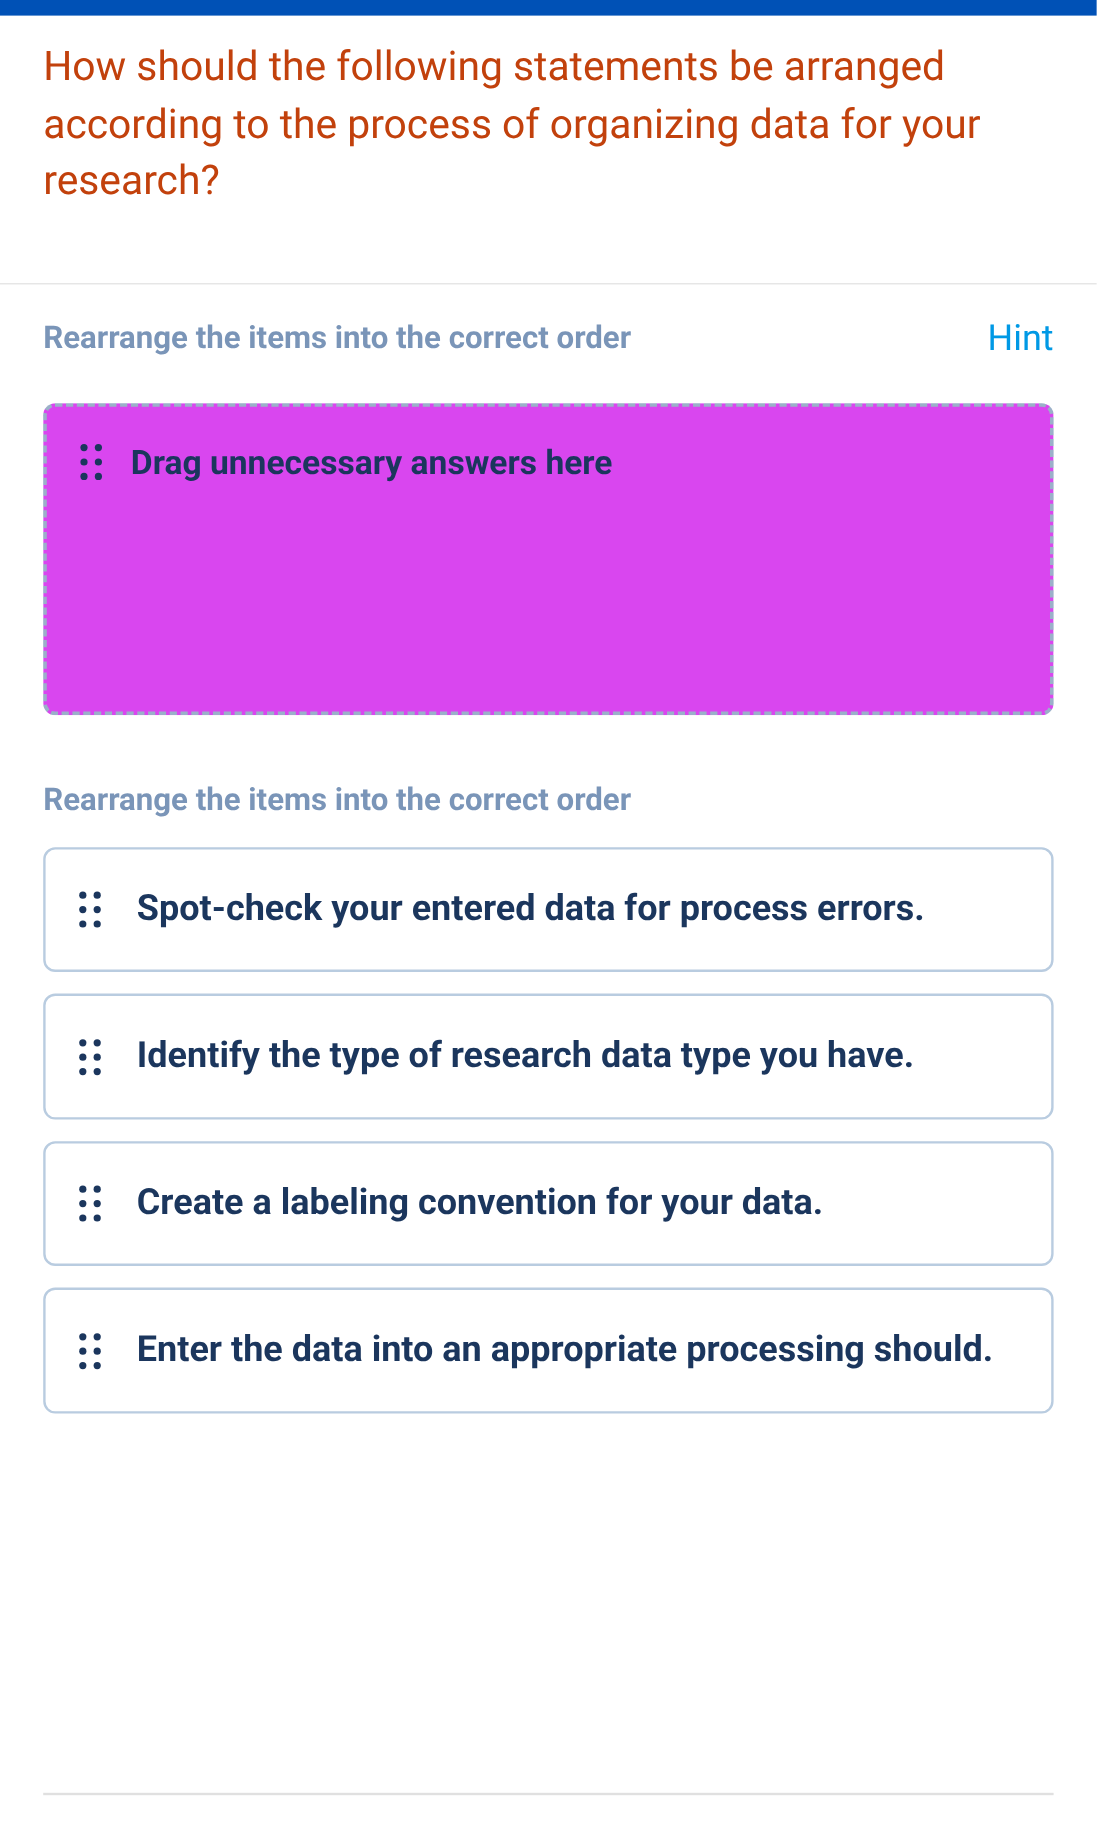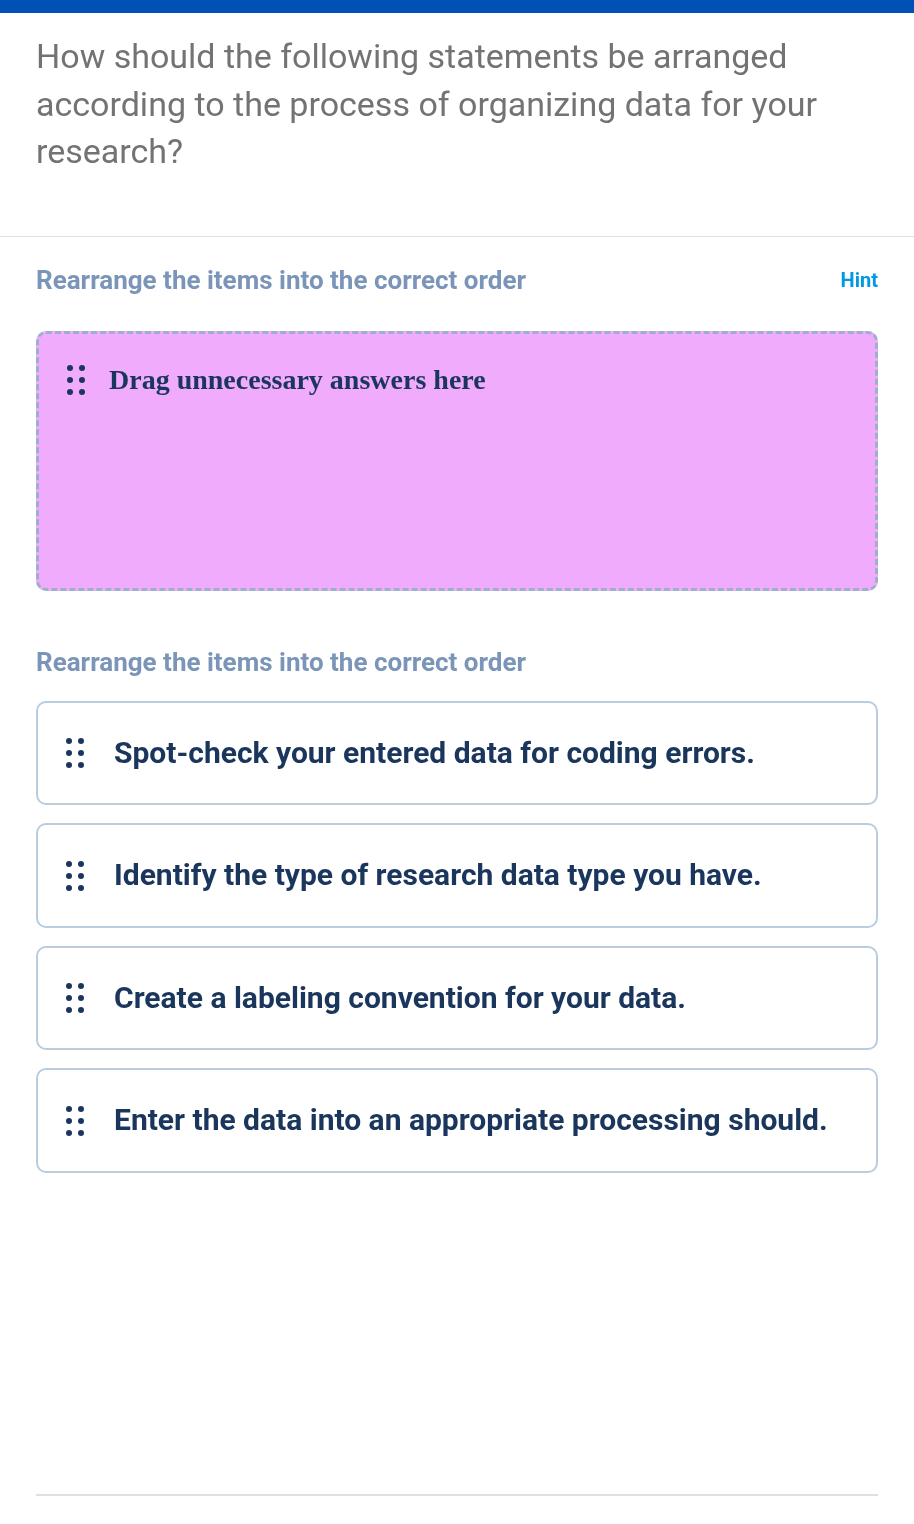--- a/index.html
+++ b/index.html
@@ -1,24 +1,24 @@
 <!DOCTYPE html>
 <html><head>
 <meta charset="utf-8">
 <style>
   * { box-sizing: border-box; margin: 0; padding: 0; }
   html, body { width: 914px; height: 1524px; font-family: -apple-system, BlinkMacSystemFont, "Segoe UI", Roboto, "Helvetica Neue", Arial, sans-serif; background: #fff; }
   .top-bar { height: 13px; background: #0051b6; width: 100%; }
   .question-area { padding: 20px 36px 60px 36px; border-bottom: 1px solid #e0e0e0; }
-  .question-text { font-size: 34px; line-height: 1.4; color: #737373; font-weight: 400; }
+  .question-text { font-size: 34px; line-height: 1.4; color: #c2410c; font-weight: 400; }
   .work-area { padding: 28px 36px 0 36px; position: relative; }
   .instruction-row { display: flex; justify-content: space-between; align-items: center; margin-bottom: 36px; }
   .instruction-text { font-size: 26px; font-weight: 700; color: #7a95b8; }
-  .hint-link { font-size: 20px; font-weight: 700; color: #0099e5; cursor: pointer; }
-  .drop-zone { border: 3px dashed #9bb0c9; border-radius: 10px; background: #f0abfc; min-height: 260px; padding: 30px 28px; margin-bottom: 56px; font-family: Liberation Serif, serif; }
+  .hint-link { font-size: 30px; font-weight: 400; color: #0099e5; cursor: pointer; }
+  .drop-zone { border: 3px dashed #9bb0c9; border-radius: 10px; background: #d946ef; min-height: 260px; padding: 30px 28px; margin-bottom: 56px; }
   .drop-zone-inner { display: flex; align-items: center; gap: 24px; }
   .drag-handle { display: grid; grid-template-columns: repeat(2, 6px); grid-template-rows: repeat(3, 6px); gap: 6px; flex-shrink: 0; }
   .drag-handle span { width: 6px; height: 6px; border-radius: 50%; background: #1b365d; }
   .drop-zone-text { font-size: 28px; font-weight: 700; color: #1b365d; }
   .instruction-text-2 { font-size: 26px; font-weight: 700; color: #7a95b8; margin-bottom: 24px; }
   .answer-list { display: flex; flex-direction: column; gap: 18px; }
   .answer-item { border: 2px solid #b9cce0; border-radius: 10px; background: #fff; padding: 30px 28px; display: flex; align-items: center; gap: 30px; cursor: grab; }
   .answer-item .drag-handle span { background: #1b365d; }
   .answer-text { font-size: 30px; font-weight: 700; color: #1b365d; line-height: 1.35; }
   .outer { position: relative; height: 1524px; overflow: hidden; }
@@ -60,21 +60,21 @@
     <div class="answer-list">
       <div class="answer-item">
         <div class="drag-handle">
           <span></span>
             <span></span>
             <span></span>
             <span></span>
             <span></span>
             <span></span>
         </div>
-        <div class="answer-text">Spot-check your entered data for coding errors.</div>
+        <div class="answer-text">Spot-check your entered data for process errors.</div>
       </div>
       <div class="answer-item">
         <div class="drag-handle">
           <span></span>
             <span></span>
             <span></span>
             <span></span>
             <span></span>
             <span></span>
         </div>

